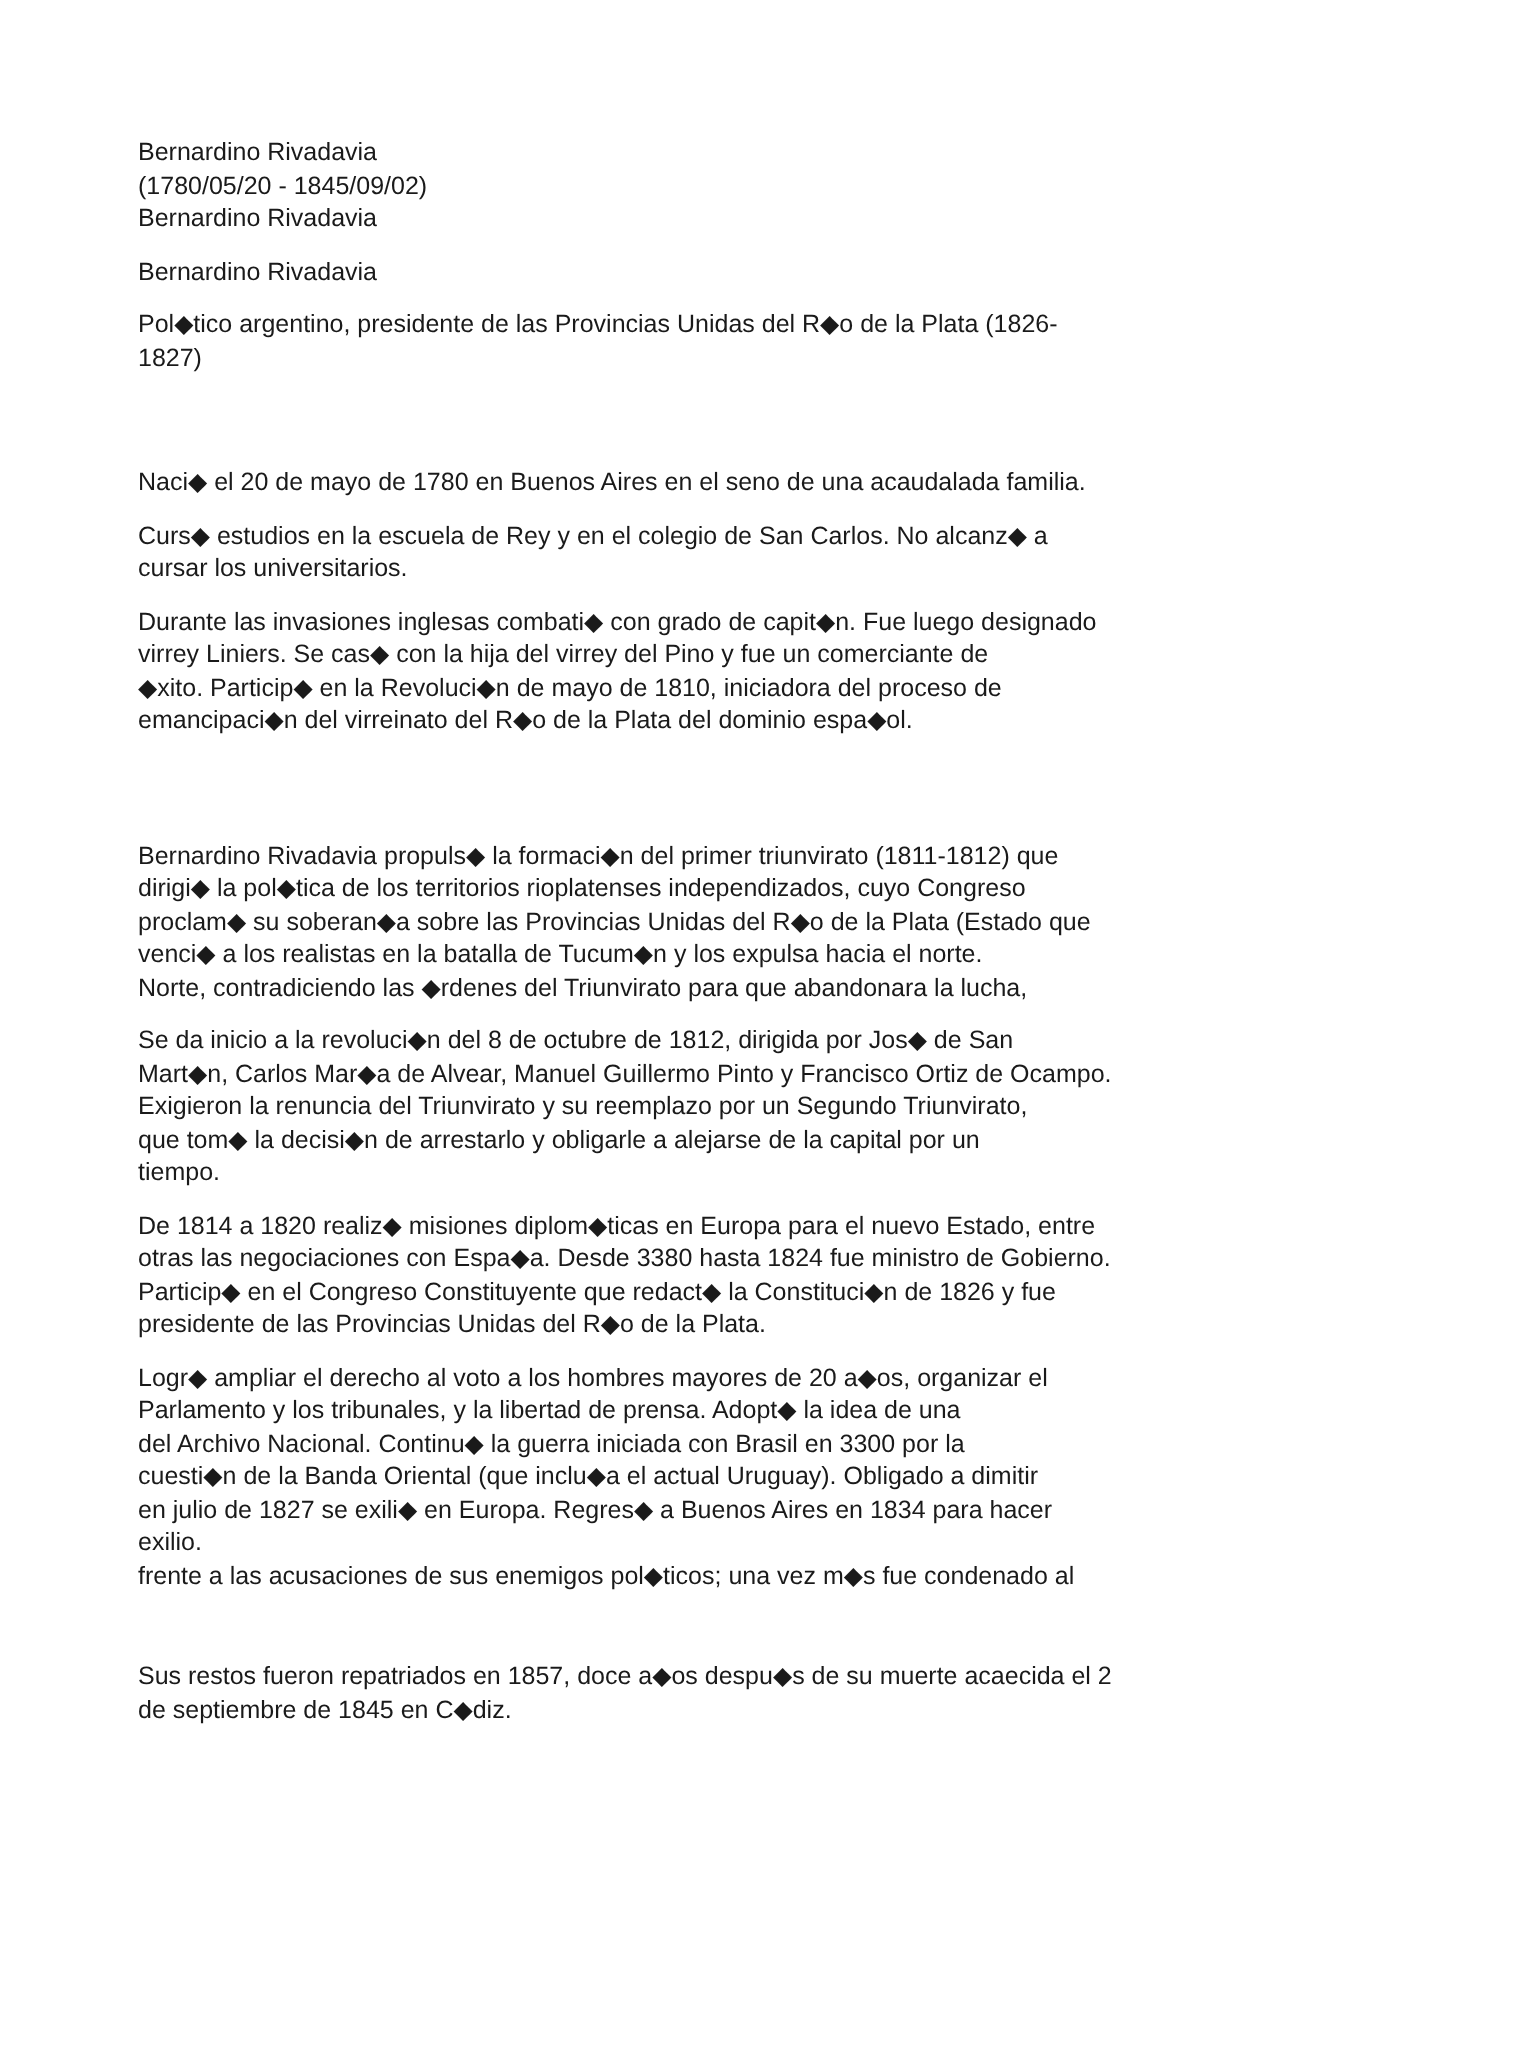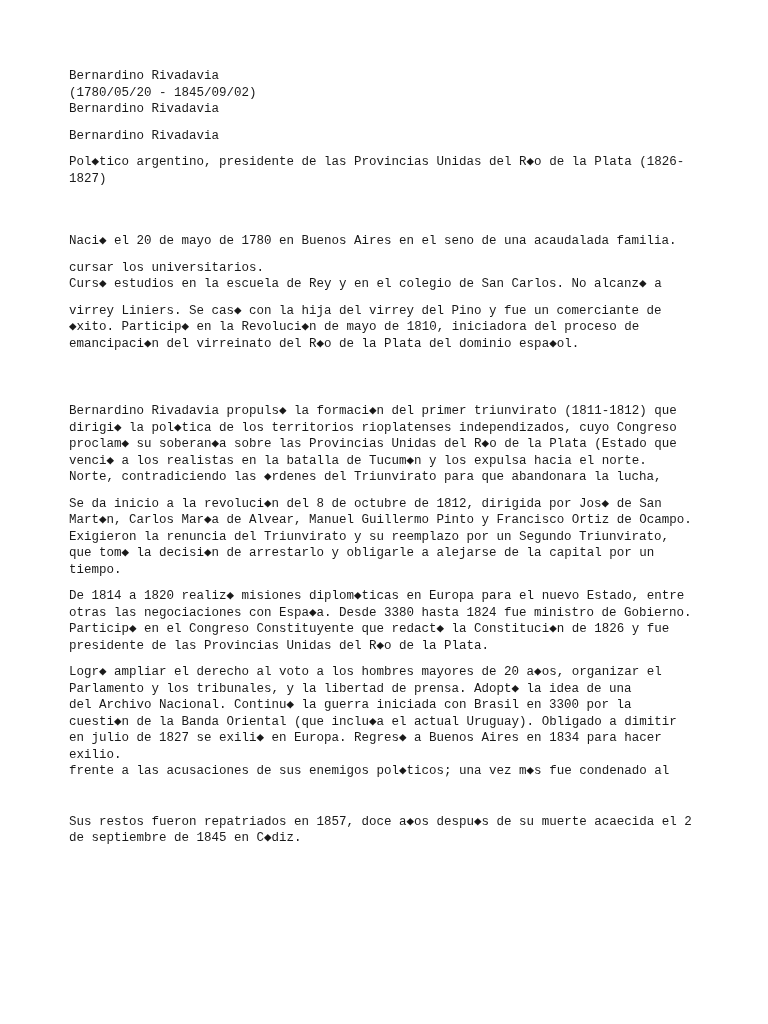--- a/index.html
+++ b/index.html
@@ -12,21 +12,21 @@
     width: 768px;
     height: 1024px;
     background: #ffffff;
     overflow: hidden;
   }
   .doc {
     position: absolute;
     left: 69px;
     top: 68px;
     width: 660px;
-    font-family: Liberation Mono, monospace;
+    font-family: Liberation Sans, sans-serif;
     font-size: 12.5px;
     line-height: 16.5px;
     color: #1a1a1a;
   }
   .paragraph {
     margin: 0 0 10px 0;
   }
   .line {
     white-space: pre;
   }
@@ -49,24 +49,25 @@
       </div>
       <div class="paragraph">
         <div class="line">Pol◆tico argentino, presidente de las Provincias Unidas del R◆o de la Plata (1826-</div>
         <div class="line">1827)</div>
       </div>
       <div class="spacer" style="height: 36px;"></div>
       <div class="paragraph">
         <div class="line">Naci◆ el 20 de mayo de 1780 en Buenos Aires en el seno de una acaudalada familia.</div>
       </div>
       <div class="paragraph">
+        <div class="line">Curs◆ estudios en la escuela de Rey y en el colegio de San Carlos. No alcanz◆ a</div>
         <div class="line">cursar los universitarios.</div>
-        <div class="line">Curs◆ estudios en la escuela de Rey y en el colegio de San Carlos. No alcanz◆ a</div>
       </div>
       <div class="paragraph">
+        <div class="line">Durante las invasiones inglesas combati◆ con grado de capit◆n. Fue luego designado</div>
         <div class="line">virrey Liniers. Se cas◆ con la hija del virrey del Pino y fue un comerciante de</div>
         <div class="line">◆xito. Particip◆ en la Revoluci◆n de mayo de 1810, iniciadora del proceso de</div>
         <div class="line">emancipaci◆n del virreinato del R◆o de la Plata del dominio espa◆ol.</div>
       </div>
       <div class="spacer" style="height: 41px;"></div>
       <div class="paragraph">
         <div class="line">Bernardino Rivadavia propuls◆ la formaci◆n del primer triunvirato (1811-1812) que</div>
         <div class="line">dirigi◆ la pol◆tica de los territorios rioplatenses independizados, cuyo Congreso</div>
         <div class="line">proclam◆ su soberan◆a sobre las Provincias Unidas del R◆o de la Plata (Estado que</div>
         <div class="line">venci◆ a los realistas en la batalla de Tucum◆n y los expulsa hacia el norte.</div>

